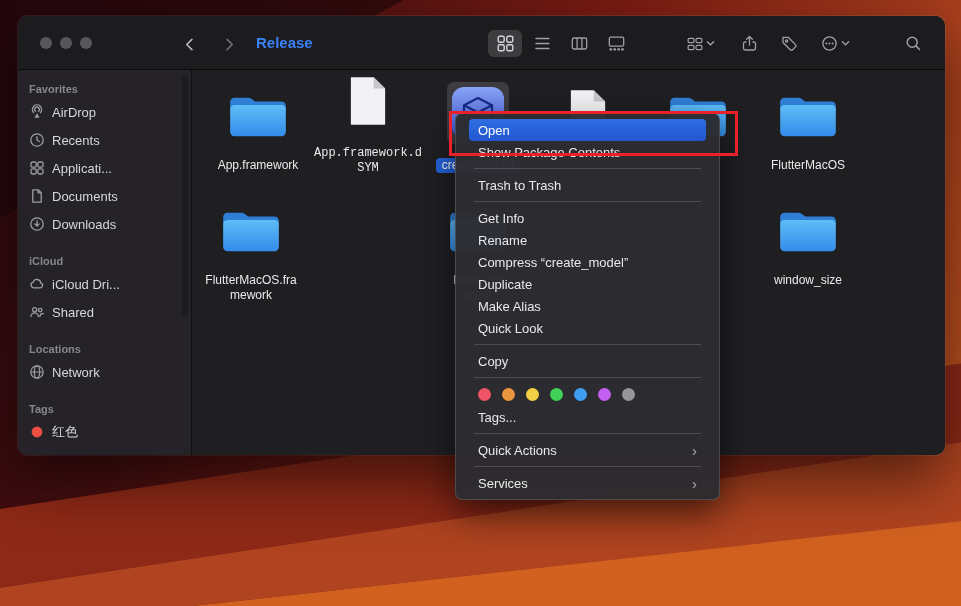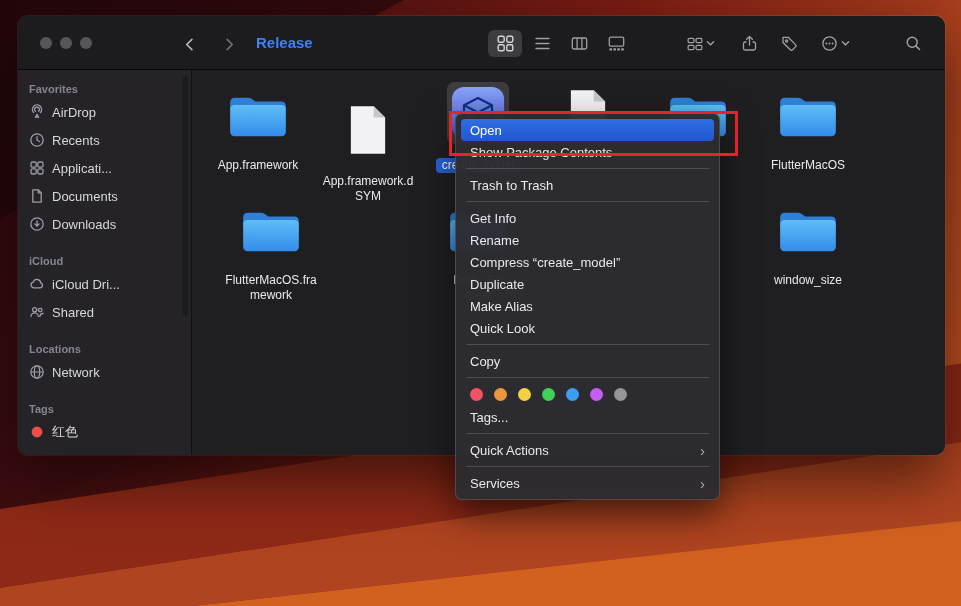--- a/index.html
+++ b/index.html
@@ -45,21 +45,21 @@
   .content{flex:1;background:#1f1f22;position:relative}
   .cell{position:absolute;width:110px;text-align:center}
   .icon-area{height:62px;display:flex;align-items:flex-end;justify-content:center}
   .sel-box{background:rgba(125,125,130,.33);border-radius:7px;padding:4px;display:flex}
   .flabel{margin-top:14px;font-size:12px;line-height:15px;color:#eaeaec}
   .pill{background:#2464d9;color:#fff;border-radius:4px;padding:0 6px;display:inline-block}
 
   
   .menu{position:absolute;left:455px;top:113px;width:265px;z-index:50;
     background:rgba(44,43,47,.97);border:1px solid rgba(255,255,255,.15);border-radius:7px;
-    padding:5px 0;box-shadow:0 14px 36px rgba(0,0,0,.55)}
+    padding:5px 8px;box-shadow:0 14px 36px rgba(0,0,0,.55)}
   .mi{height:22px;display:flex;align-items:center;margin:0 5px;padding:0 9px;
     border-radius:4px;font-size:13px;color:#e9e9eb;white-space:nowrap}
   .mi.hl{background:linear-gradient(#2e6ee3,#2257cf);color:#fff}
   .mi .arrow{margin-left:auto;color:#ababb1;font-size:15px;line-height:1}
   .msep{height:1px;background:rgba(255,255,255,.16);margin:5px 10px}
   .mtags{height:23px;display:flex;align-items:center;gap:11px;padding-left:14px}
   .mtags .dot{width:13px;height:13px;border-radius:50%}
 
   .red-annot{position:absolute;left:449px;top:111px;width:289px;height:45px;z-index:60;
     border:3px solid #e8212b;pointer-events:none}
@@ -319,21 +319,21 @@
             <div class="icon-area">
               <span><svg viewBox="0 0 64 50" width="62" height="48">
                   <path d="M3 11q0-5 5-5h14q2.4 0 4 1.6L29 10h27q5 0 5 5v3H3z" fill="#2f7fd6"></path>
                   <rect x="3" y="13.5" width="58" height="32.5" rx="4.5" fill="url(#gFold)"></rect>
                 </svg></span>
             </div>
             <div class="flabel">
               <div>App.framework</div>
             </div>
           </div>
-          <div class="cell" style="left: 121px; top: 28px;">
+          <div class="cell" style="left: 121px; top: 0; font-family: Liberation Mono, monospace;">
             <div class="icon-area">
               <span><svg viewBox="0 0 42 54" width="40" height="52">
                   <path d="M3 2h24l12 12v38H3z" fill="#f2f2f4"></path>
                   <path d="M27 2l12 12H27z" fill="#c6c6cc"></path>
                 </svg></span>
             </div>
             <div class="flabel">
               <div>App.framework.d</div>
               <div>SYM</div>
             </div>
@@ -376,21 +376,21 @@
             <div class="icon-area">
               <span><svg viewBox="0 0 64 50" width="62" height="48">
                   <path d="M3 11q0-5 5-5h14q2.4 0 4 1.6L29 10h27q5 0 5 5v3H3z" fill="#2f7fd6"></path>
                   <rect x="3" y="13.5" width="58" height="32.5" rx="4.5" fill="url(#gFold)"></rect>
                 </svg></span>
             </div>
             <div class="flabel">
               <div>FlutterMacOS</div>
             </div>
           </div>
-          <div class="cell" style="left: 24px; top: 127px;">
+          <div class="cell" style="left: 4px; top: 127px;">
             <div class="icon-area">
               <span><svg viewBox="0 0 64 50" width="62" height="48">
                   <path d="M3 11q0-5 5-5h14q2.4 0 4 1.6L29 10h27q5 0 5 5v3H3z" fill="#2f7fd6"></path>
                   <rect x="3" y="13.5" width="58" height="32.5" rx="4.5" fill="url(#gFold)"></rect>
                 </svg></span>
             </div>
             <div class="flabel">
               <div>FlutterMacOS.fra</div>
               <div>mework</div>
             </div>

